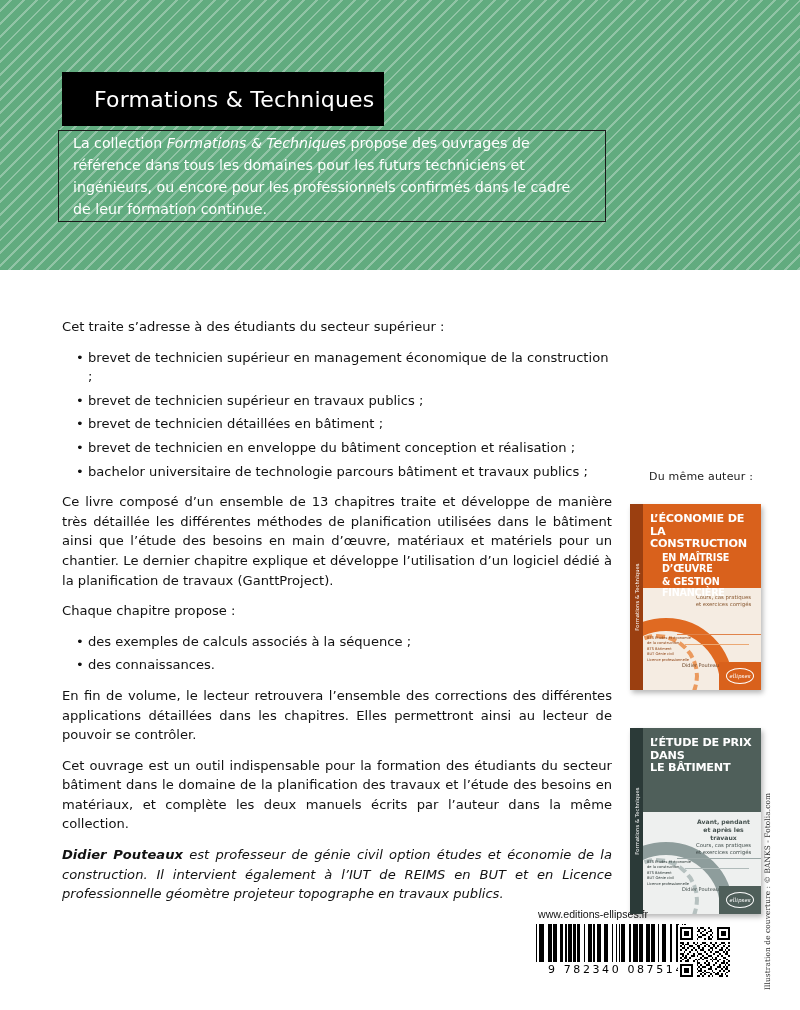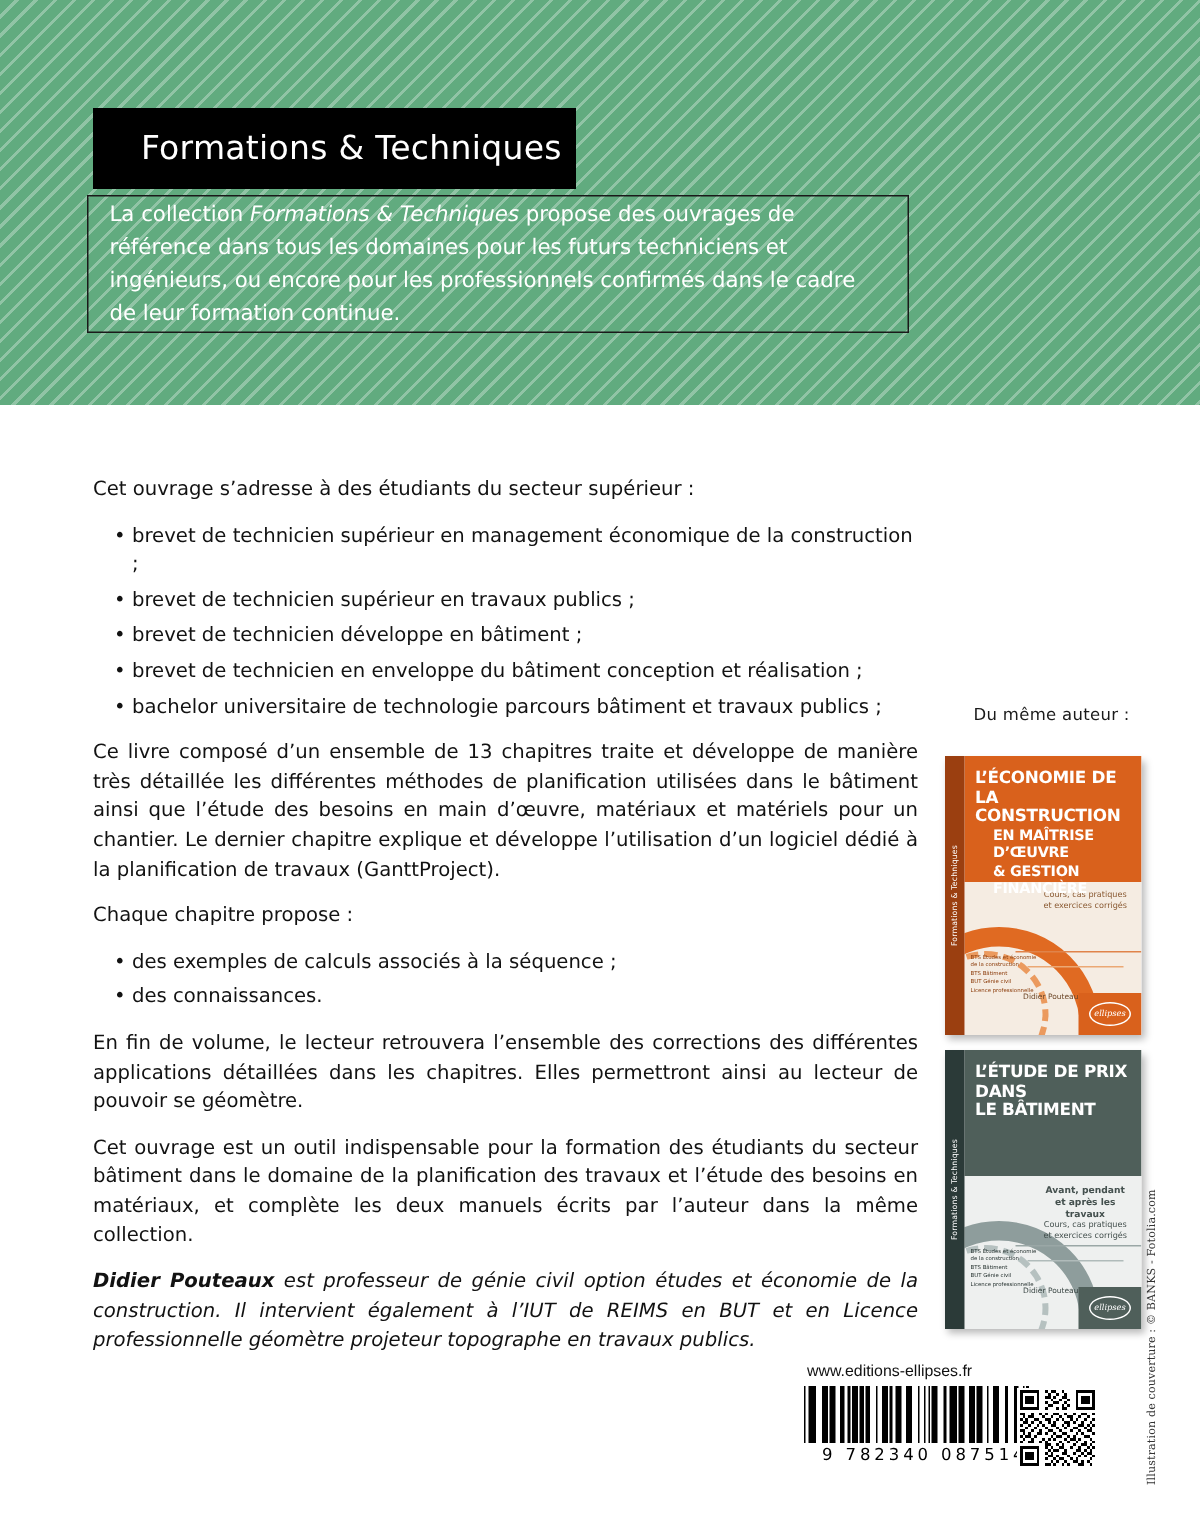--- a/index.html
+++ b/index.html
@@ -128,21 +128,21 @@
 
   .book-cover {
     position: absolute;
     width: 131px;
     height: 186px;
     box-shadow: 2px 3px 5px rgba(0,0,0,0.28);
     overflow: hidden;
     background: #ffffff;
   }
   #book-1 { left: 630px; top: 504px; }
-  #book-2 { left: 630px; top: 700px; }
+  #book-2 { left: 630px; top: 728px; }
 
   .book-spine {
     position: absolute;
     left: 0; top: 0;
     width: 13px;
     height: 100%;
     z-index: 3;
   }
   .book-spine .spine-text {
     position: absolute;
@@ -373,35 +373,35 @@
 <div id="green-band">
   <div id="collection-title-box">
     <span class="title-text">Formations &amp; Techniques</span>
   </div>
   <div id="collection-desc-box">
     <div class="desc-text"><span>La collection </span><i>Formations &amp; Techniques</i><span> propose des ouvrages de référence dans tous les domaines pour les futurs techniciens et ingénieurs, ou encore pour les professionnels confirmés dans le cadre de leur formation continue.</span></div>
   </div>
 </div>
 
 <div id="body-col">
-  <p class="nojust">Cet ouvrage s’adresse à des étudiants du secteur supérieur :</p>
+  <p class="nojust">Cet traite s’adresse à des étudiants du secteur supérieur :</p>
   <ul>
     <li>brevet de technicien supérieur en management économique de la construction ;</li>
     <li>brevet de technicien supérieur en travaux publics ;</li>
-    <li>brevet de technicien développe en bâtiment ;</li>
+    <li>brevet de technicien détaillées en bâtiment ;</li>
     <li>brevet de technicien en enveloppe du bâtiment conception et réalisation ;</li>
     <li>bachelor universitaire de technologie parcours bâtiment et travaux publics ;</li>
   </ul>
   <p>Ce livre composé d’un ensemble de 13 chapitres traite et développe de manière très détaillée les différentes méthodes de planification utilisées dans le bâtiment ainsi que l’étude des besoins en main d’œuvre, matériaux et matériels pour un chantier. Le dernier chapitre explique et développe l’utilisation d’un logiciel dédié à la planification de travaux (GanttProject).</p>
   <p class="nojust">Chaque chapitre propose :</p>
   <ul>
     <li>des exemples de calculs associés à la séquence ;</li>
     <li>des connaissances.</li>
   </ul>
-  <p>En fin de volume, le lecteur retrouvera l’ensemble des corrections des différentes applications détaillées dans les chapitres. Elles permettront ainsi au lecteur de pouvoir se géomètre.</p>
+  <p>En fin de volume, le lecteur retrouvera l’ensemble des corrections des différentes applications détaillées dans les chapitres. Elles permettront ainsi au lecteur de pouvoir se contrôler.</p>
   <p>Cet ouvrage est un outil indispensable pour la formation des étudiants du secteur bâtiment dans le domaine de la planification des travaux et l’étude des besoins en matériaux, et complète les deux manuels écrits par l’auteur dans la même collection.</p>
   <p id="author-note"><span class="author-name">Didier Pouteaux</span><span> est professeur de génie civil option études et économie de la construction. Il intervient également à l’IUT de REIMS en BUT et en Licence professionnelle géomètre projeteur topographe en travaux publics.</span></p>
 </div>
 
 <div id="same-author-label">Du même auteur :</div>
 
 <div class="book-cover" id="book-1">
   <div class="book-spine">
     <span class="spine-text">Formations &amp; Techniques</span>
   </div>

